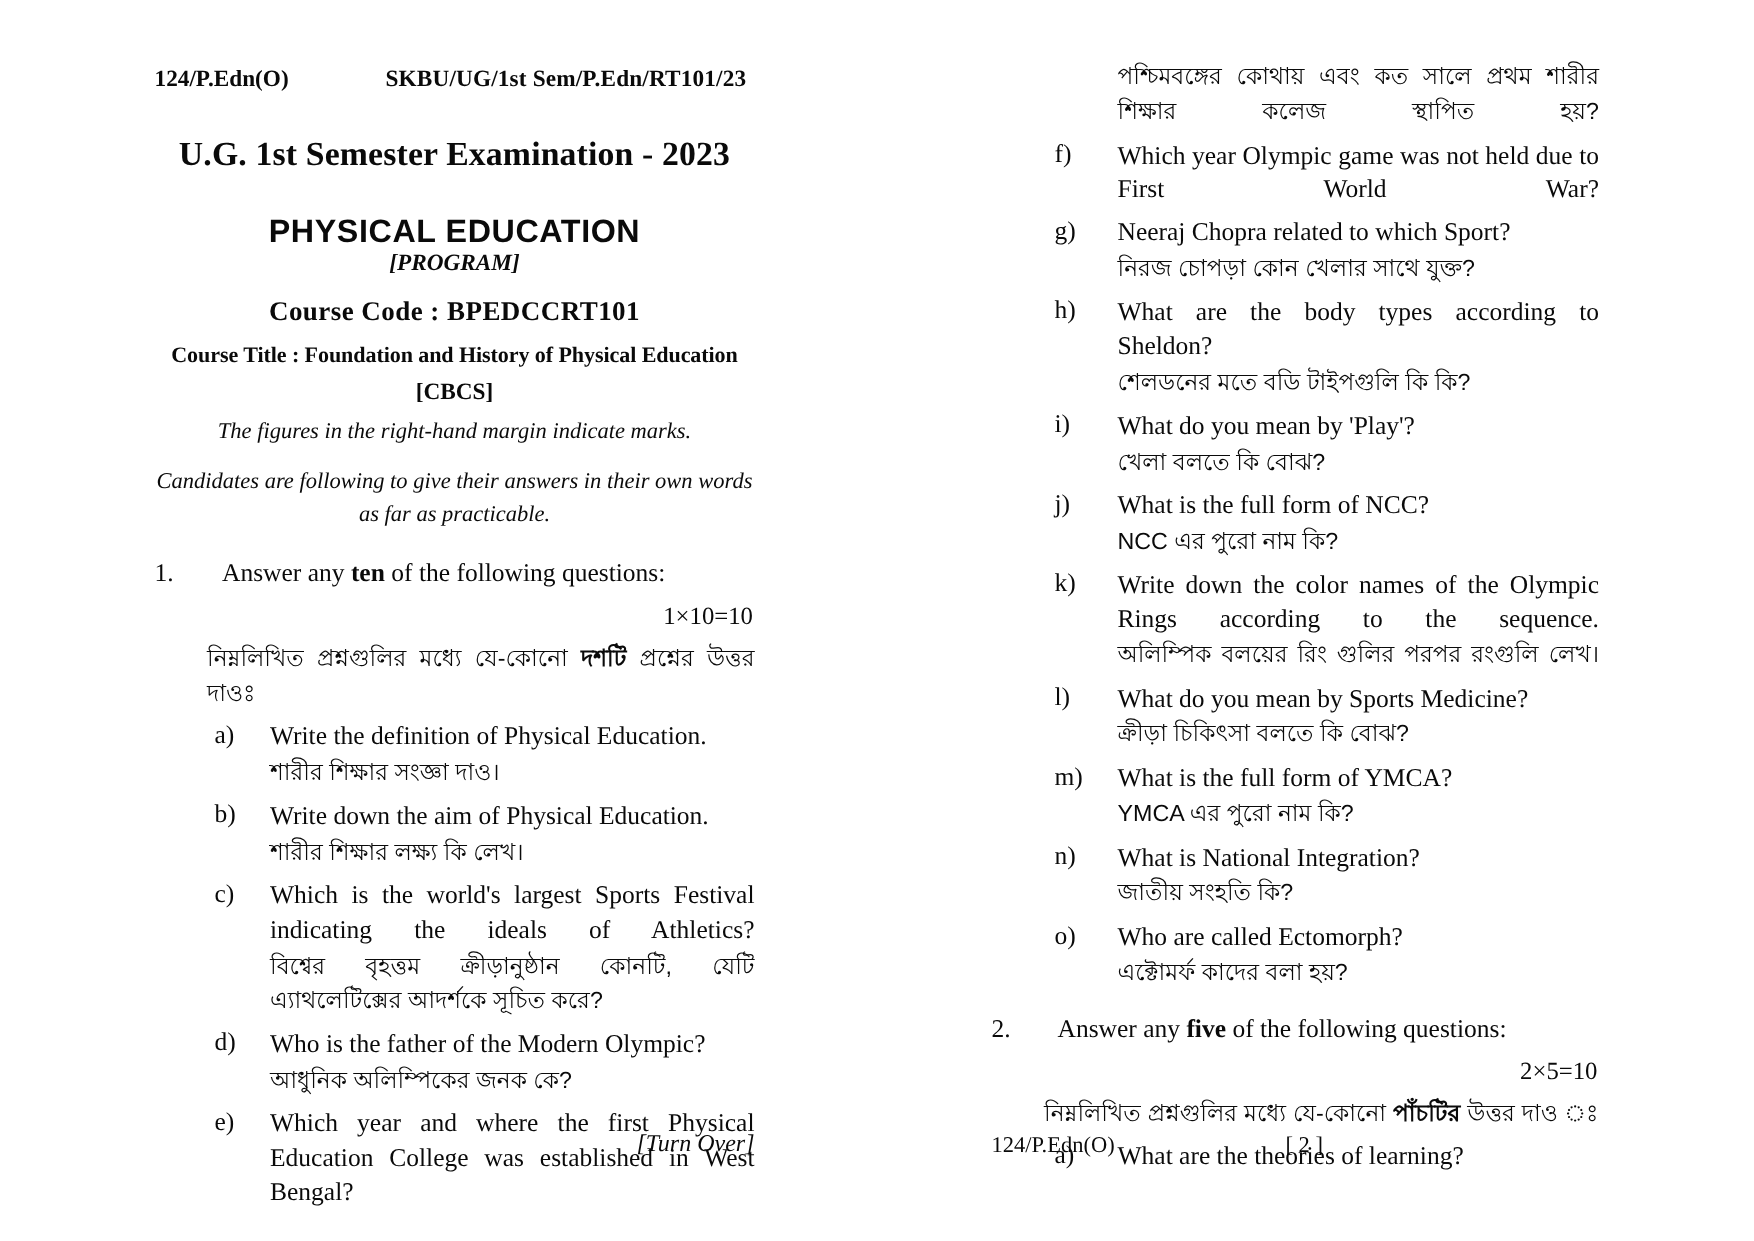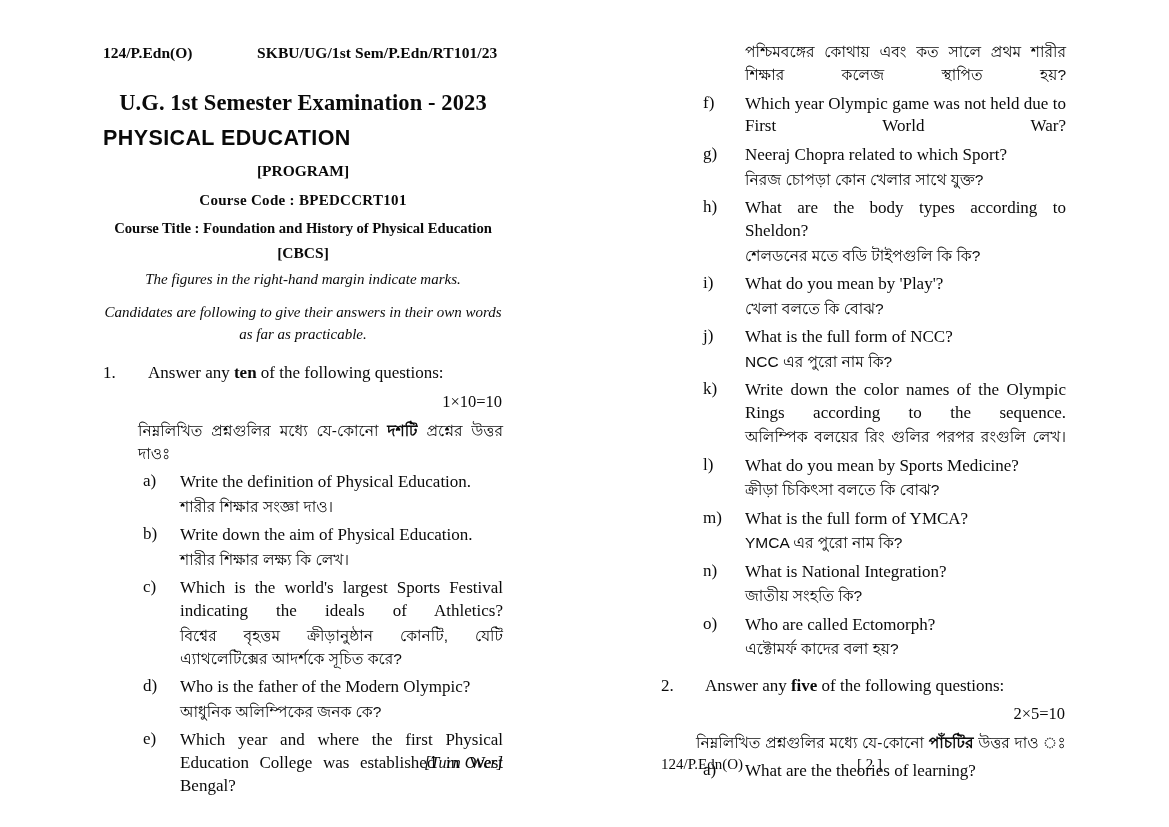--- a/index.html
+++ b/index.html
@@ -42,36 +42,37 @@
   .hdr-paper { position: absolute; left: 154px; top: 0; letter-spacing: .1px; }
 
   .exam-title {
     text-align: center;
     font-weight: bold;
     font-size: 22.5px;
     margin-top: 24px;
     letter-spacing: .1px;
   }
   .subject {
+    text-align: center;
     font-family: "Liberation Sans", "DejaVu Sans", sans-serif;
     font-weight: bold;
     font-size: 21.5px;
-    margin-top: 10px;
+    margin-top: 26px;
     letter-spacing: .4px;
   }
   .program {
     text-align: center;
     font-weight: bold;
     font-size: 15.5px;
-    margin-top: 11px;
+    font-style: italic;
   }
   .course-code {
     text-align: center;
     font-weight: bold;
-    font-size: 15px;
+    font-size: 18px;
     margin-top: 12px;
     letter-spacing: .3px;
   }
   .course-title {
     text-align: center;
     font-weight: bold;
     font-size: 14.7px;
     margin-top: 11px;
     letter-spacing: -.05px;
   }

